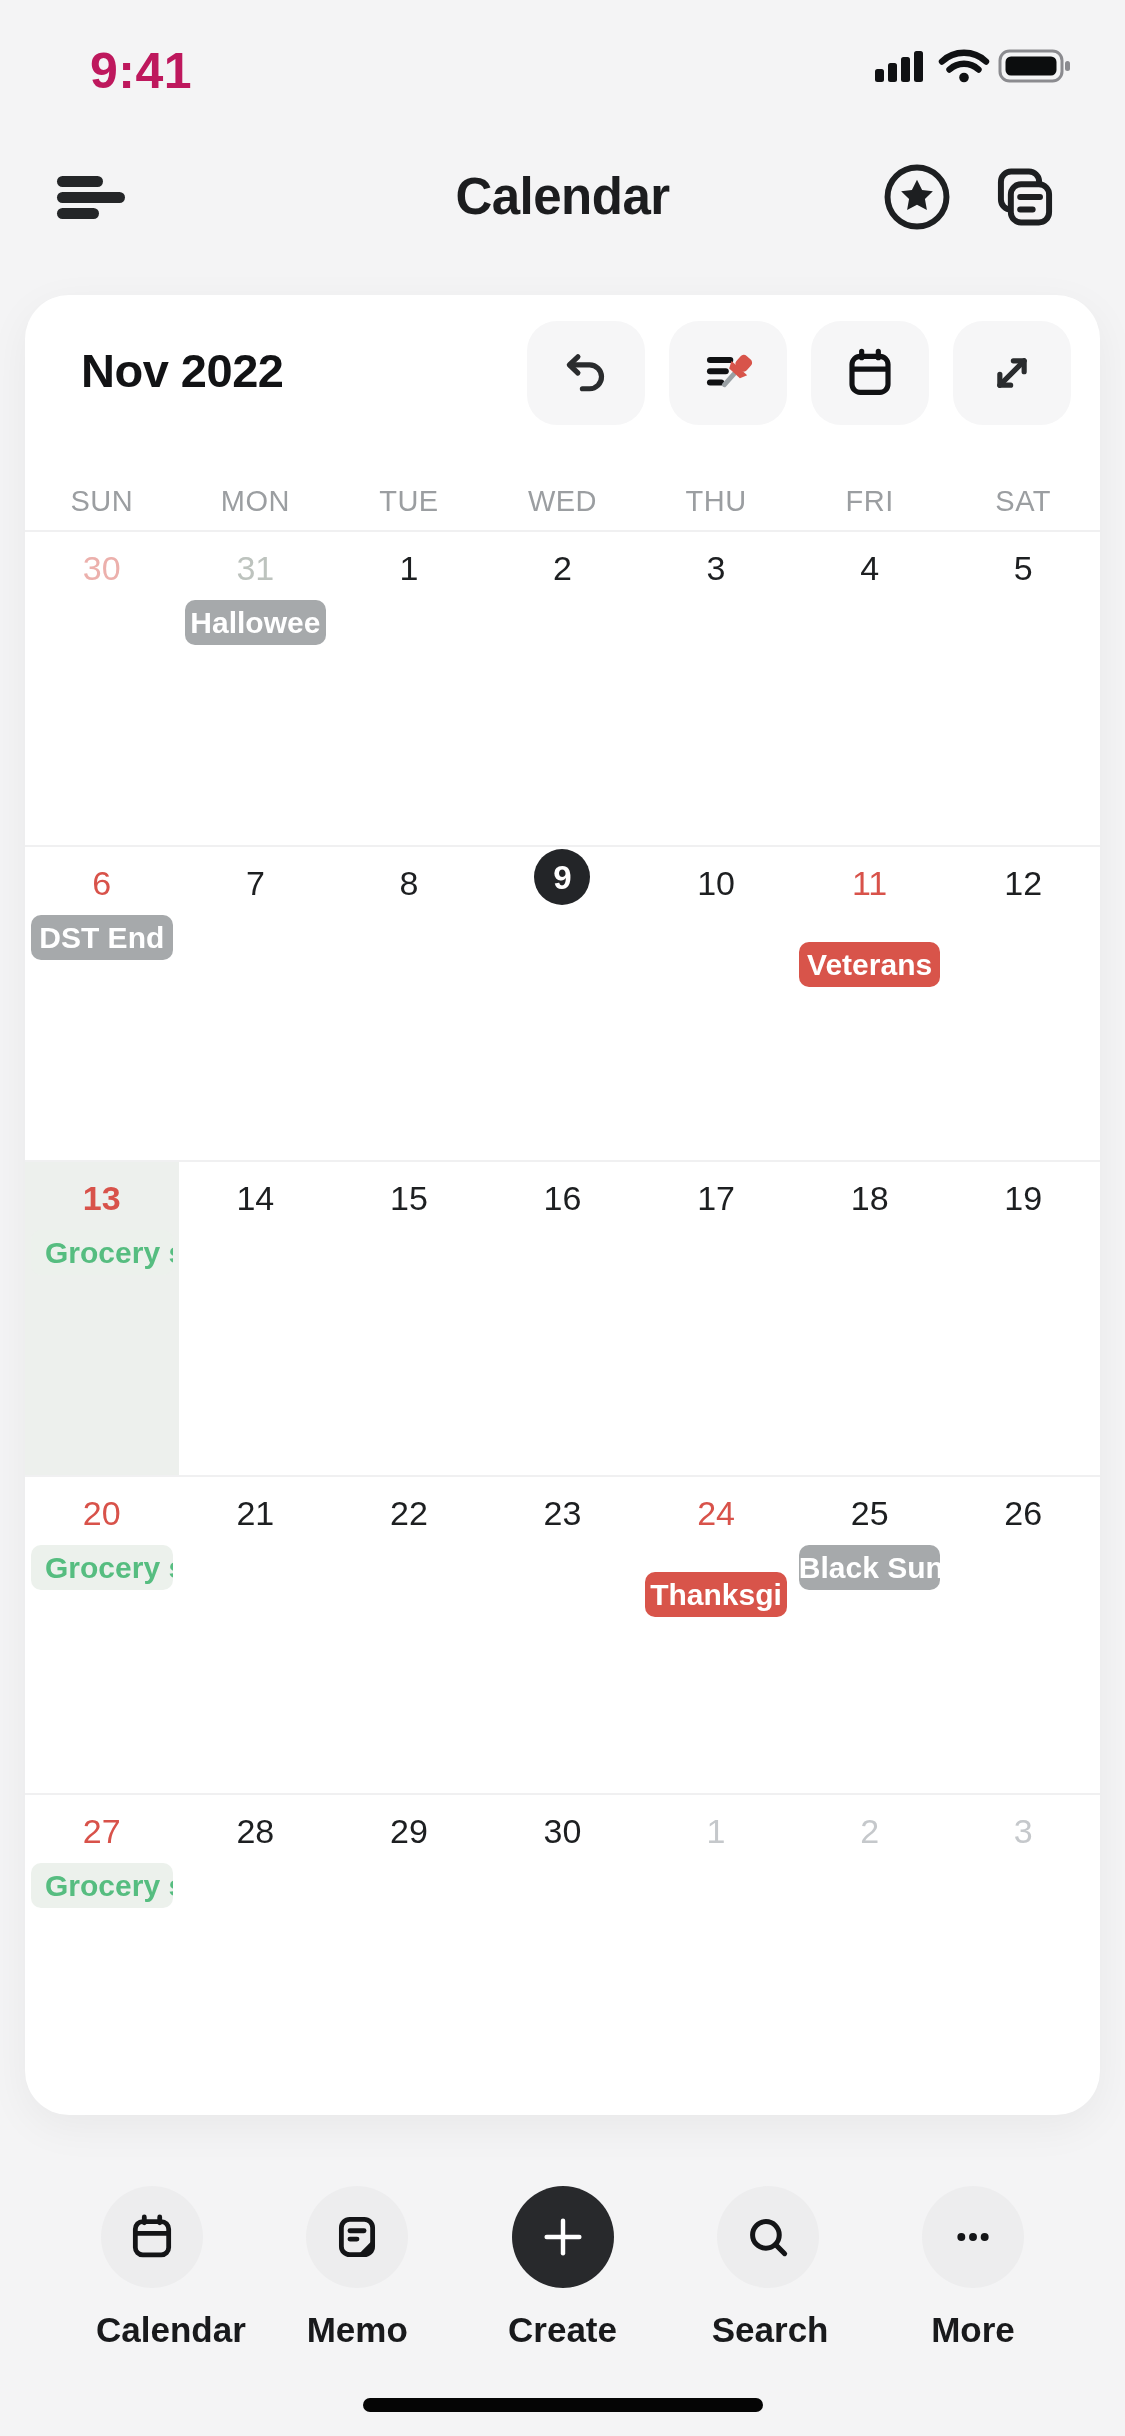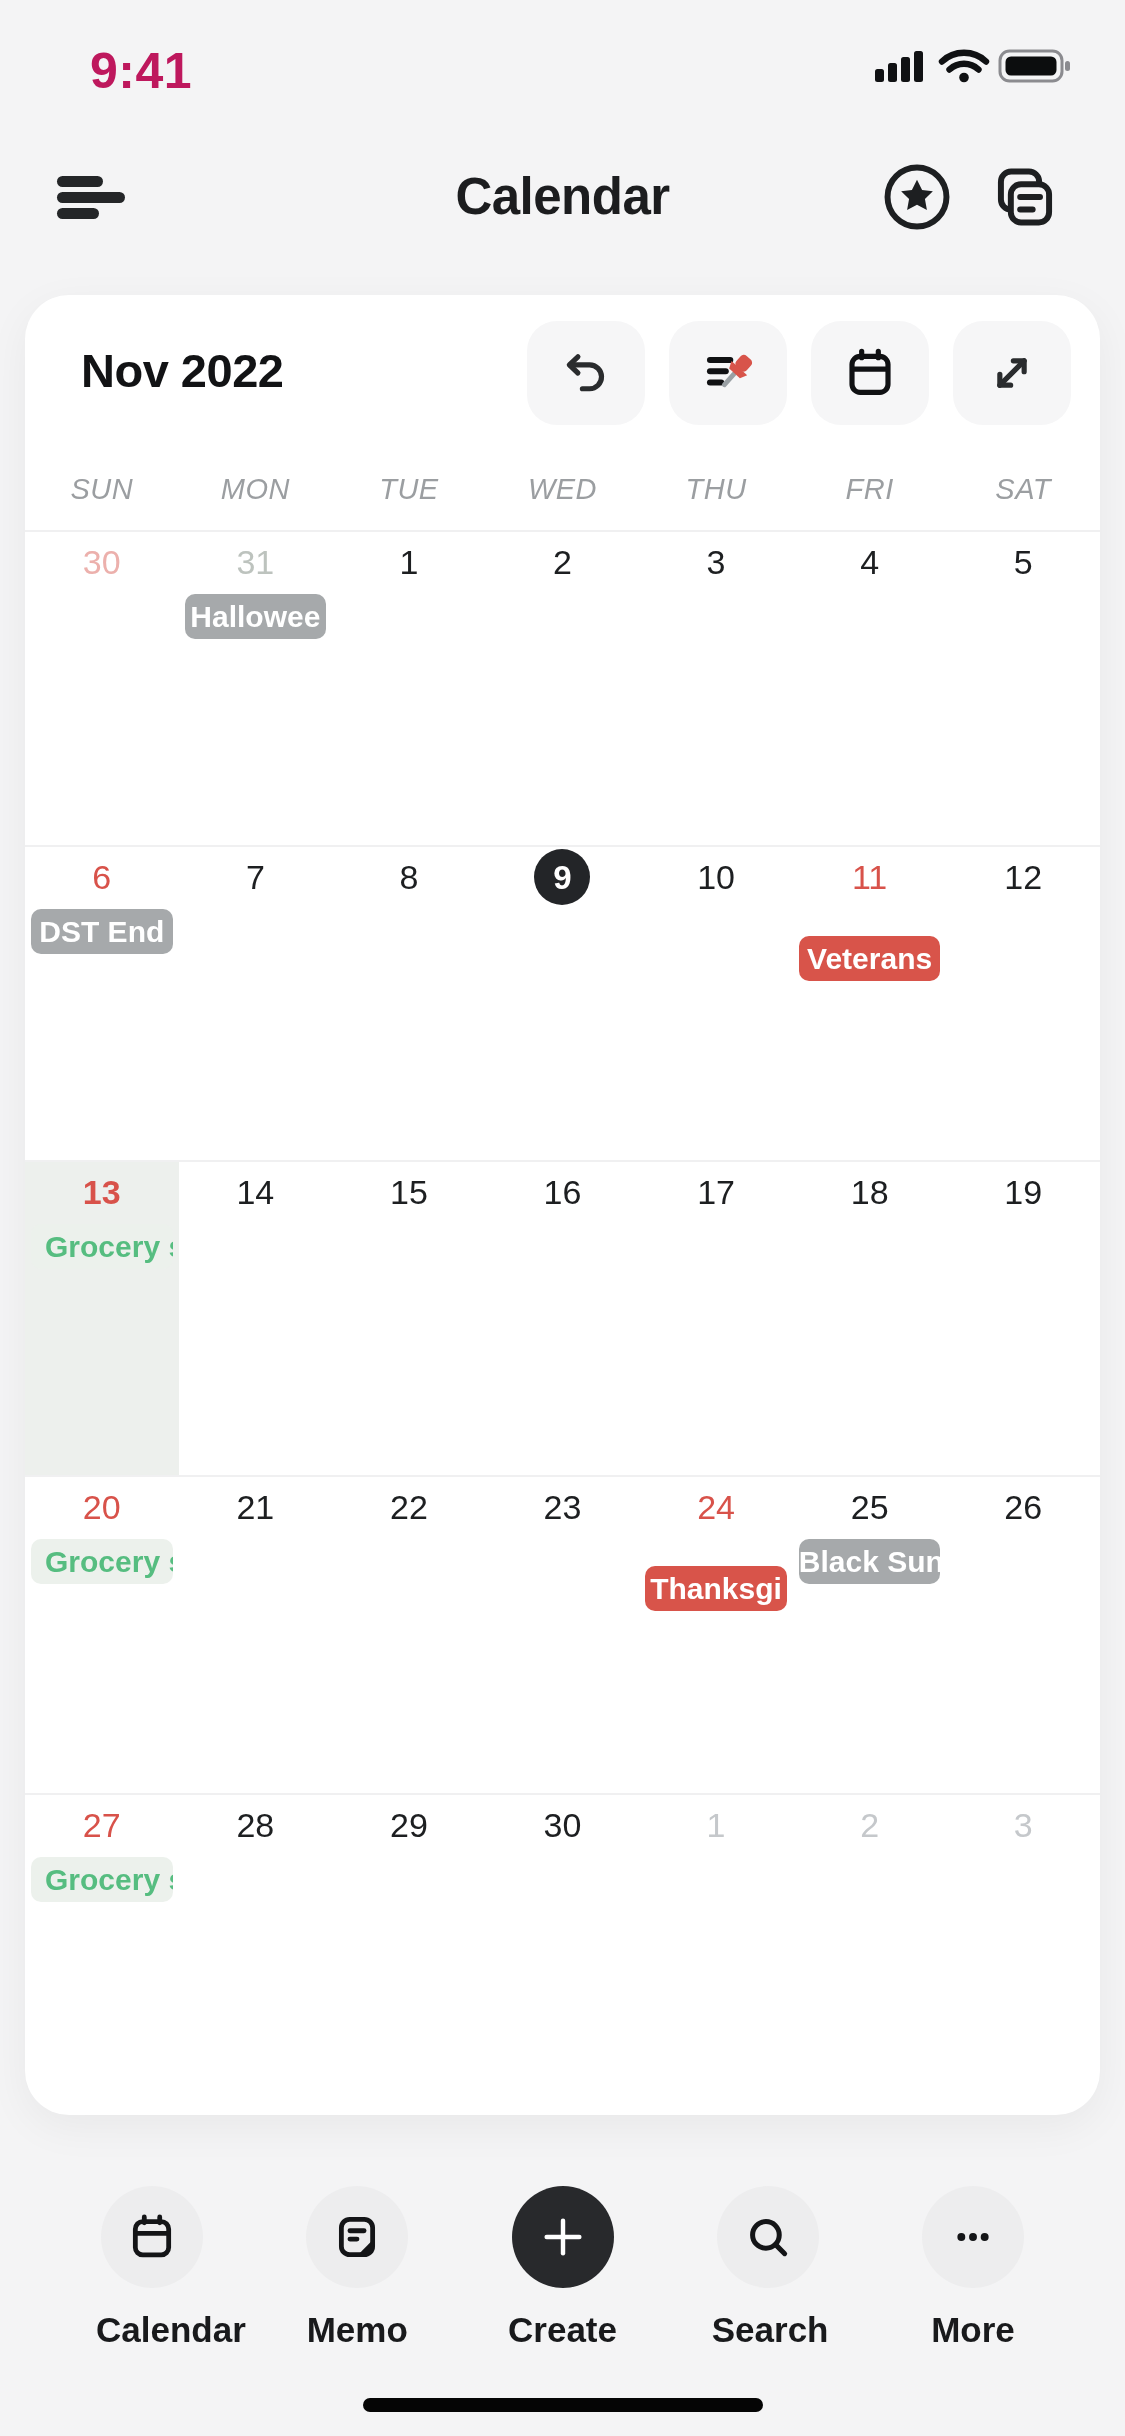--- a/index.html
+++ b/index.html
@@ -20,27 +20,27 @@
   .hamburger i.l3{width:42px;margin-bottom:0;}
   .app-title{position:absolute;left:0;right:0;top:167px;text-align:center;font-size:51px;font-weight:800;color:#1c1d1f;letter-spacing:-.5px;}
   .hdr-ic{position:absolute;top:163px;width:68px;height:68px;cursor:pointer;}
   .hdr-ic.star{left:883px;}
   .hdr-ic.cards{left:991px;}
   
   .card{position:absolute;left:25px;top:295px;width:1075px;height:1820px;background:#ffffff;border-radius:44px;box-shadow:0 12px 44px rgba(0,0,0,.05);overflow:hidden;}
   .month-label{position:absolute;left:56px;top:48px;font-size:47px;font-weight:800;color:#121315;letter-spacing:-.5px;}
   .toolbar{position:absolute;left:502px;top:26px;display:flex;gap:24px;}
   .tbtn{width:118px;height:104px;border-radius:30px;background:#f6f6f7;display:flex;align-items:center;justify-content:center;cursor:pointer;}
-  .weekday-row{position:absolute;left:0;right:0;top:172px;height:44px;display:grid;grid-template-columns:repeat(7,1fr);font-style:italic;}
+  .weekday-row{position:absolute;left:0;right:0;top:184px;height:44px;display:grid;grid-template-columns:repeat(7,1fr);}
   .weekday-row span{text-align:center;line-height:44px;font-size:29px;font-weight:500;color:#9b9ea1;letter-spacing:.5px;}
   .grid{position:absolute;left:0;right:0;top:235px;}
   .cal-row{display:grid;grid-template-columns:repeat(7,1fr);border-top:2px solid #f0f0f1;height:313px;}
   .cal-row.r3{height:316px;}
   .cal-row.r4{height:312px;}
-  .cell{position:relative;padding-top:6px;overflow:hidden;}
+  .cell{position:relative;padding-top:12px;overflow:hidden;}
   .daynum{height:48px;line-height:48px;text-align:center;font-size:34px;font-weight:400;color:#1d1f21;}
   .cell.prev-sun .daynum{color:#ecb0ac;}
   .cell.prev .daynum{color:#bdc3be;}
   .cell.next .daynum{color:#c5c8cb;}
   .cell.sun .daynum,.cell.holiday .daynum{color:#d8524a;font-weight:500;}
   .cell.sun-selected{background:#edf0ed;}
   .cell.sun-selected .daynum{color:#d8524a;font-weight:700;}
   .cell.today{padding-top:2px;}
   .today-circle{display:inline-block;width:56px;height:56px;border-radius:50%;background:#232528;color:#fff;font-weight:700;font-size:33px;line-height:57px;}
   .chip{margin:8px 6px 0;height:45px;border-radius:10px;font-size:30px;font-weight:700;line-height:46px;text-align:center;white-space:nowrap;overflow:hidden;cursor:pointer;}

